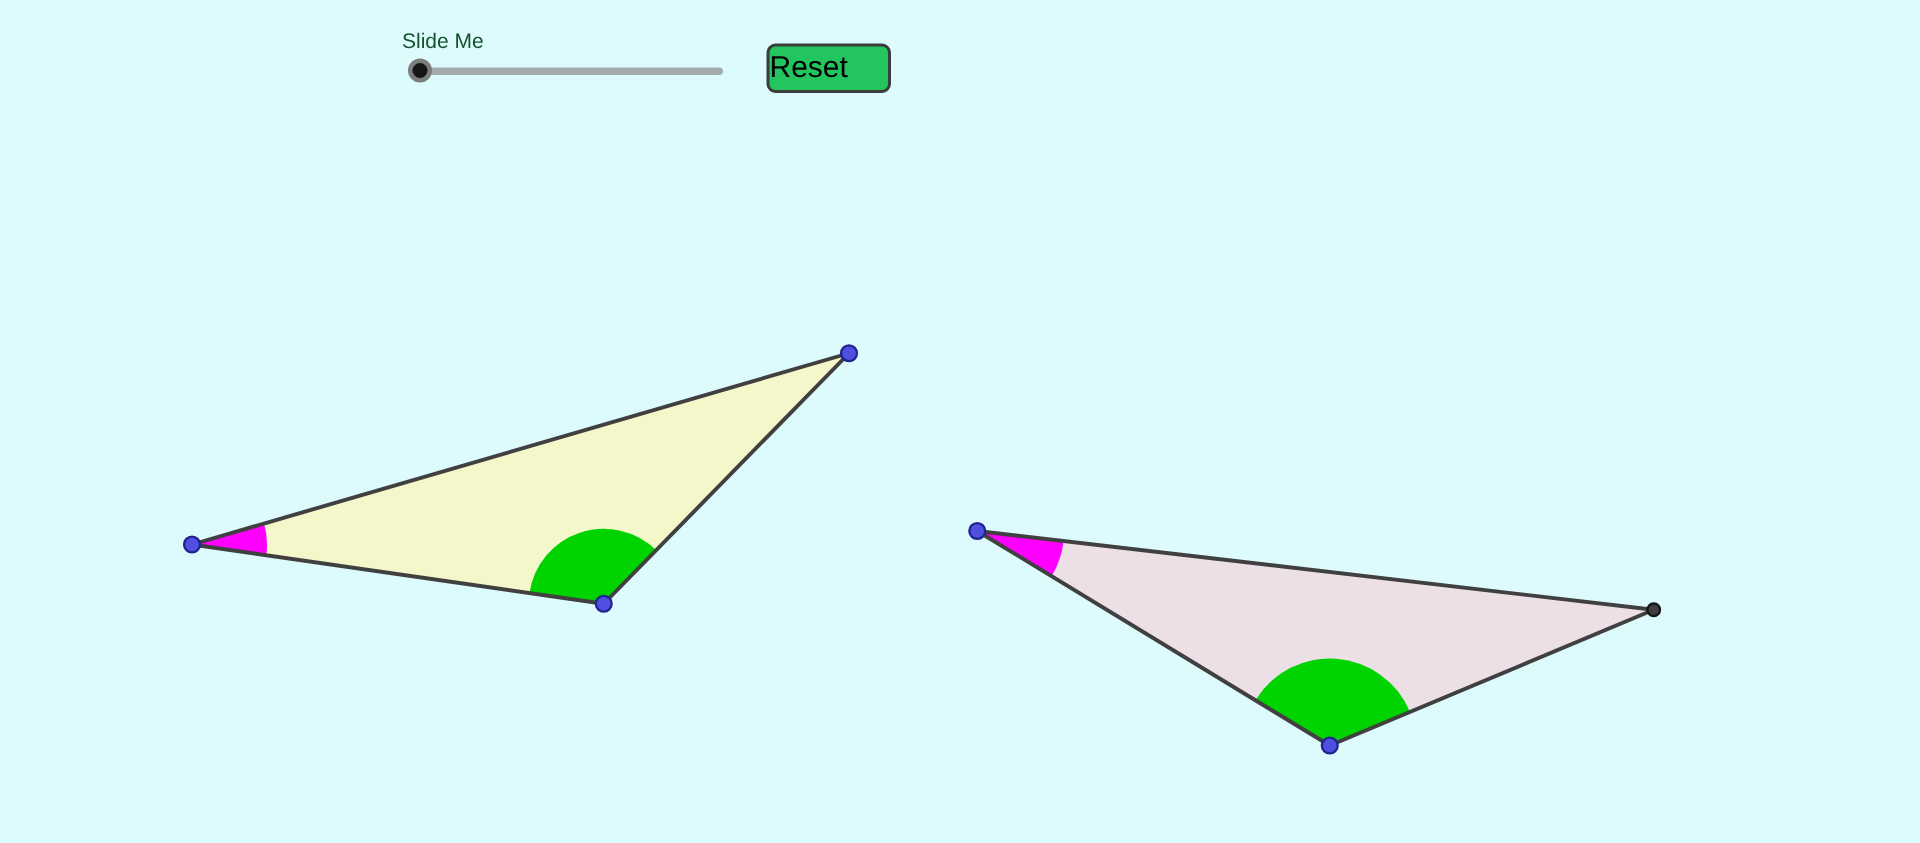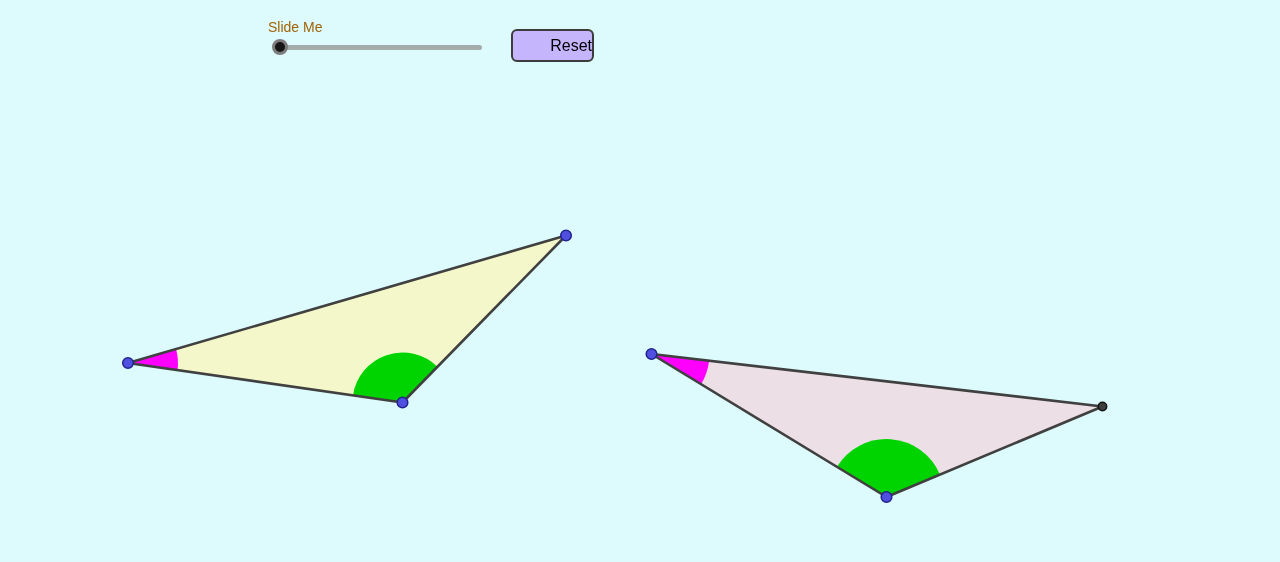--- a/index.html
+++ b/index.html
@@ -14,21 +14,21 @@
     position: absolute;
     left: 0; top: 0;
     width: 1280px;
     height: 562px;
   }
   .slider-label {
     position: absolute;
     left: 268px;
     top: 19px;
     font-size: 14px;
-    color: #a16207;
+    color: #14532d;
     white-space: nowrap;
   }
   .slider-track {
     position: absolute;
     left: 275px;
     top: 45px;
     width: 207px;
     height: 5px;
     border-radius: 3px;
     cursor: pointer;
@@ -43,28 +43,28 @@
     border-style: solid;
     border-width: 3px;
     cursor: pointer;
   }
   .reset-button {
     position: absolute;
     left: 511px;
     top: 29px;
     width: 83px;
     height: 33px;
-    background: #c4b5fd;
+    background: #22c55e;
     border: 2px solid #3c3c3c;
     border-radius: 6px;
     font-family: "Liberation Sans", sans-serif;
-    font-size: 16px;
+    font-size: 20px;
     line-height: 29px;
     color: #000;
-    text-align: right;
+    text-align: left;
     padding: 0;
     cursor: pointer;
     box-sizing: border-box;
   }
 </style>
 </head>
 <body>
 
 <div class="app" style="background: rgb(221, 251, 252);">
   <svg class="geometry-canvas" xmlns="http://www.w3.org/2000/svg" viewBox="0 0 1280 562">

